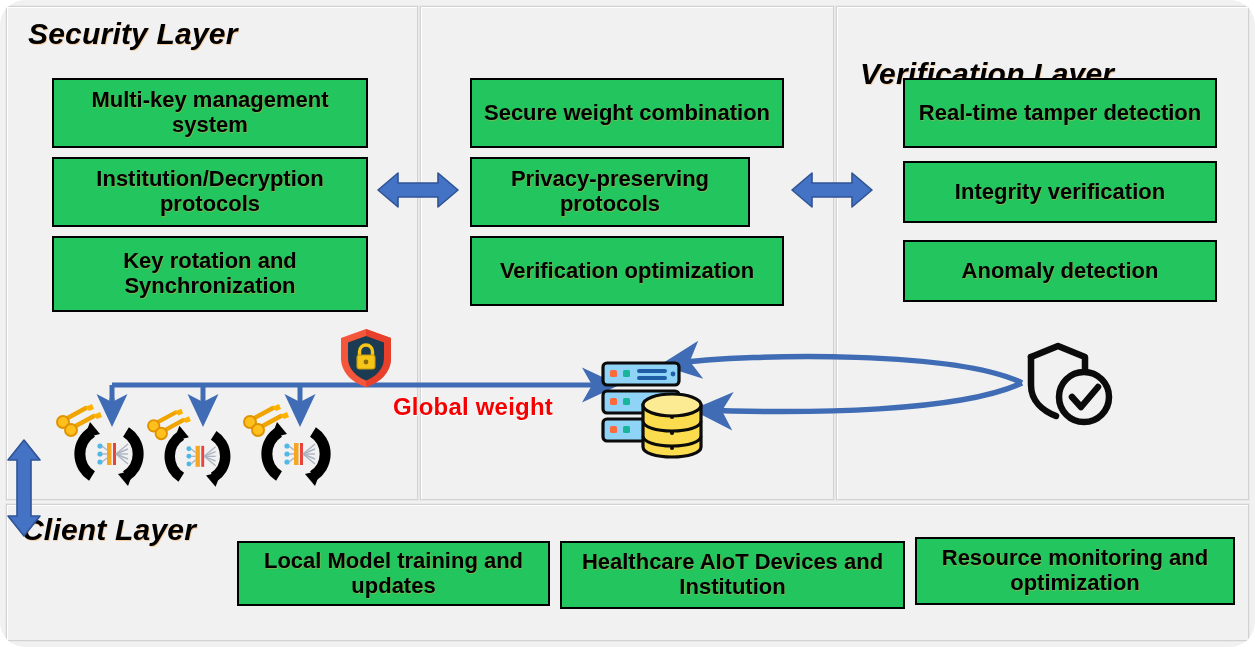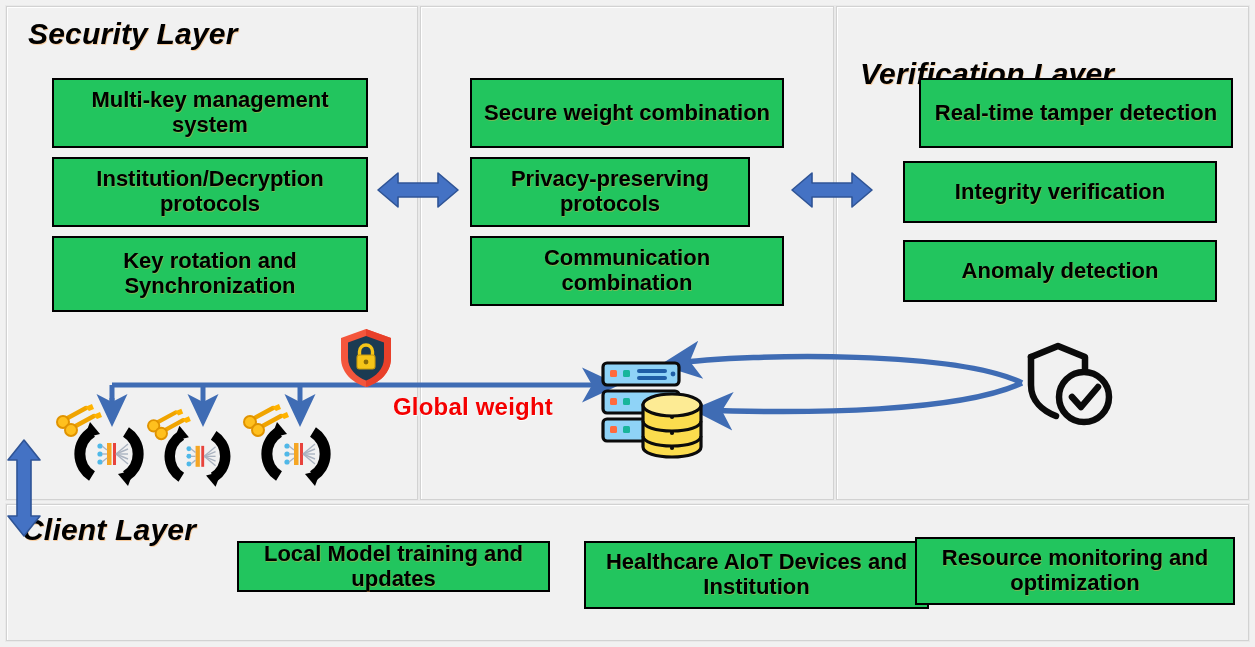--- a/index.html
+++ b/index.html
@@ -4,20 +4,21 @@
 <style>
   html,body{margin:0;padding:0;background:#ffffff;}
   body{font-family:"Liberation Sans",sans-serif;}
 
   #canvas{
     position:relative;
     width:1255px;height:647px;
     background:#f1f1f1;
     overflow:hidden;
     box-sizing:border-box;
+    border-radius:25px;
   }
 
   
   .panel{
     position:absolute;
     background:#f1f1f1;
     border:1px solid #d2d2d2;
     box-shadow:1px 1px 0 #ffffff inset, 0 0 0 1px #e9e9e9;
     box-sizing:border-box;
   }
@@ -61,26 +62,26 @@
 
   
   #sec-b1{left:52px;top:78px;width:316px;height:70px;}
   #sec-b2{left:52px;top:157px;width:316px;height:70px;}
   #sec-b3{left:52px;top:236px;width:316px;height:76px;}
   
   #agg-b1{left:470px;top:78px;width:314px;height:70px;}
   #agg-b2{left:470px;top:157px;width:280px;height:70px;}
   #agg-b3{left:470px;top:236px;width:314px;height:70px;}
   
-  #ver-b1{left:903px;top:78px;width:314px;height:70px;margin-left:16px;}
+  #ver-b1{left:903px;top:78px;width:314px;height:70px;}
   #ver-b2{left:903px;top:161px;width:314px;height:62px;}
   #ver-b3{left:903px;top:240px;width:314px;height:62px;}
   
-  #cli-b1{left:237px;top:541px;width:313px;height:51px;}
-  #cli-b2{left:584px;top:541px;width:345px;height:68px;}
+  #cli-b1{left:237px;top:541px;width:313px;height:65px;}
+  #cli-b2{left:560px;top:541px;width:345px;height:68px;}
   #cli-b3{left:915px;top:537px;width:320px;height:68px;}
 
   
   .harrow{position:absolute;}
   #arrow-sec-agg{left:376px;top:165px;}
   #arrow-agg-ver{left:790px;top:165px;}
   #arrow-client-vert{left:2px;top:438px;}
 
   
   .flow{position:absolute;left:0;top:0;width:1255px;height:647px;pointer-events:none;}
@@ -141,21 +142,21 @@
   <div class="layer-title" id="title-security">Security Layer</div>
   <div class="layer-title" id="title-verification">Verification Layer</div>
   <div class="layer-title" id="title-client">Client Layer</div>
 
   <div class="fbox" id="sec-b1">Multi-key management system</div>
   <div class="fbox" id="sec-b2">Institution/Decryption protocols</div>
   <div class="fbox" id="sec-b3">Key rotation and Synchronization</div>
 
   <div class="fbox" id="agg-b1">Secure weight combination</div>
   <div class="fbox" id="agg-b2">Privacy-preserving protocols</div>
-  <div class="fbox" id="agg-b3">Communication combination</div>
+  <div class="fbox" id="agg-b3">Verification optimization</div>
 
   <div class="fbox" id="ver-b1">Real-time tamper detection</div>
   <div class="fbox" id="ver-b2">Integrity verification</div>
   <div class="fbox" id="ver-b3">Anomaly detection</div>
 
   <div class="fbox" id="cli-b1">Local Model training and updates</div>
   <div class="fbox" id="cli-b2">Healthcare AIoT Devices and Institution</div>
   <div class="fbox" id="cli-b3">Resource monitoring and optimization</div>
 
   <svg class="harrow" id="arrow-sec-agg" width="84" height="50" viewBox="0 0 84 50">

